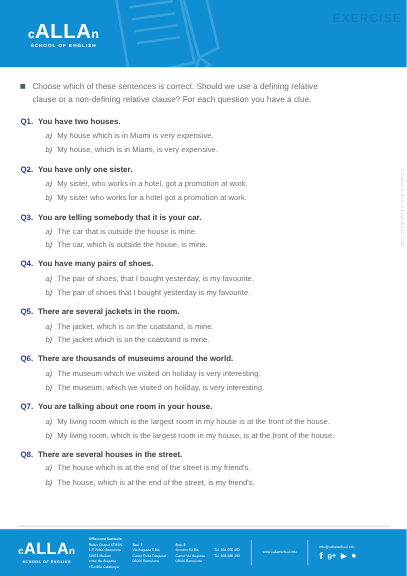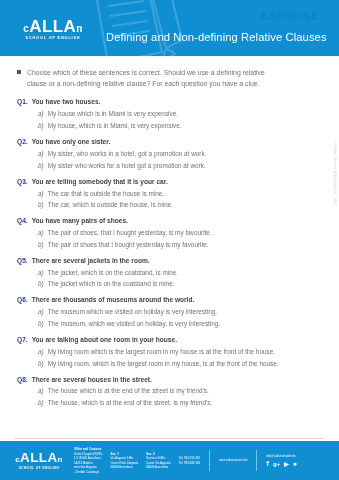--- a/index.html
+++ b/index.html
@@ -48,21 +48,21 @@
   .logo-word .hi { font-size: 17px; text-align: center; }
   .logo-sub {
     margin-top: 2px;
     font-size: 3.8px;
     letter-spacing: .85px;
     font-weight: bold;
     white-space: nowrap;
   }
   .exercise-tag {
     position: absolute;
-    right: 20px; top: 10px;
+    right: 4px; top: 10px;
     font-size: 9.5px;
     letter-spacing: 1.2px;
     color: #1478b5;
     margin-left: 22px;
   }
   .header-title {
     position: absolute;
     left: 106px; top: 31px;
     font-size: 11.2px;
     color: #ffffff;
@@ -200,21 +200,20 @@
         <path d="M30 20 L66 15 M32 30 L68 25 M34 40 L70 35 M36 50 L72 45"></path>
         <path d="M74 10 L92 4 L104 54 L88 62 Z"></path>
         <path d="M88 62 L84 76 L97 68 Z"></path>
       </g>
     </svg>
     <div class="logo">
       <div class="logo-word"><span class="lo">c</span><span class="hi">ALLA</span><span class="lo">n</span></div>
       <div class="logo-sub">SCHOOL OF ENGLISH</div>
     </div>
     <div class="exercise-tag">EXERCISE</div>
-    <div class="header-title">Defining and Non-defining Relative Clauses</div>
   </div>
 
   <div class="content">
     <div class="instruction">
       <span class="bullet"></span>
       <span class="instruction-text">Choose which of these sentences is correct. Should we use a defining relative clause or a non-defining relative clause? For each question you have a clue.</span>
     </div>
 
     <div class="qlist">
         <div class="qblock">

